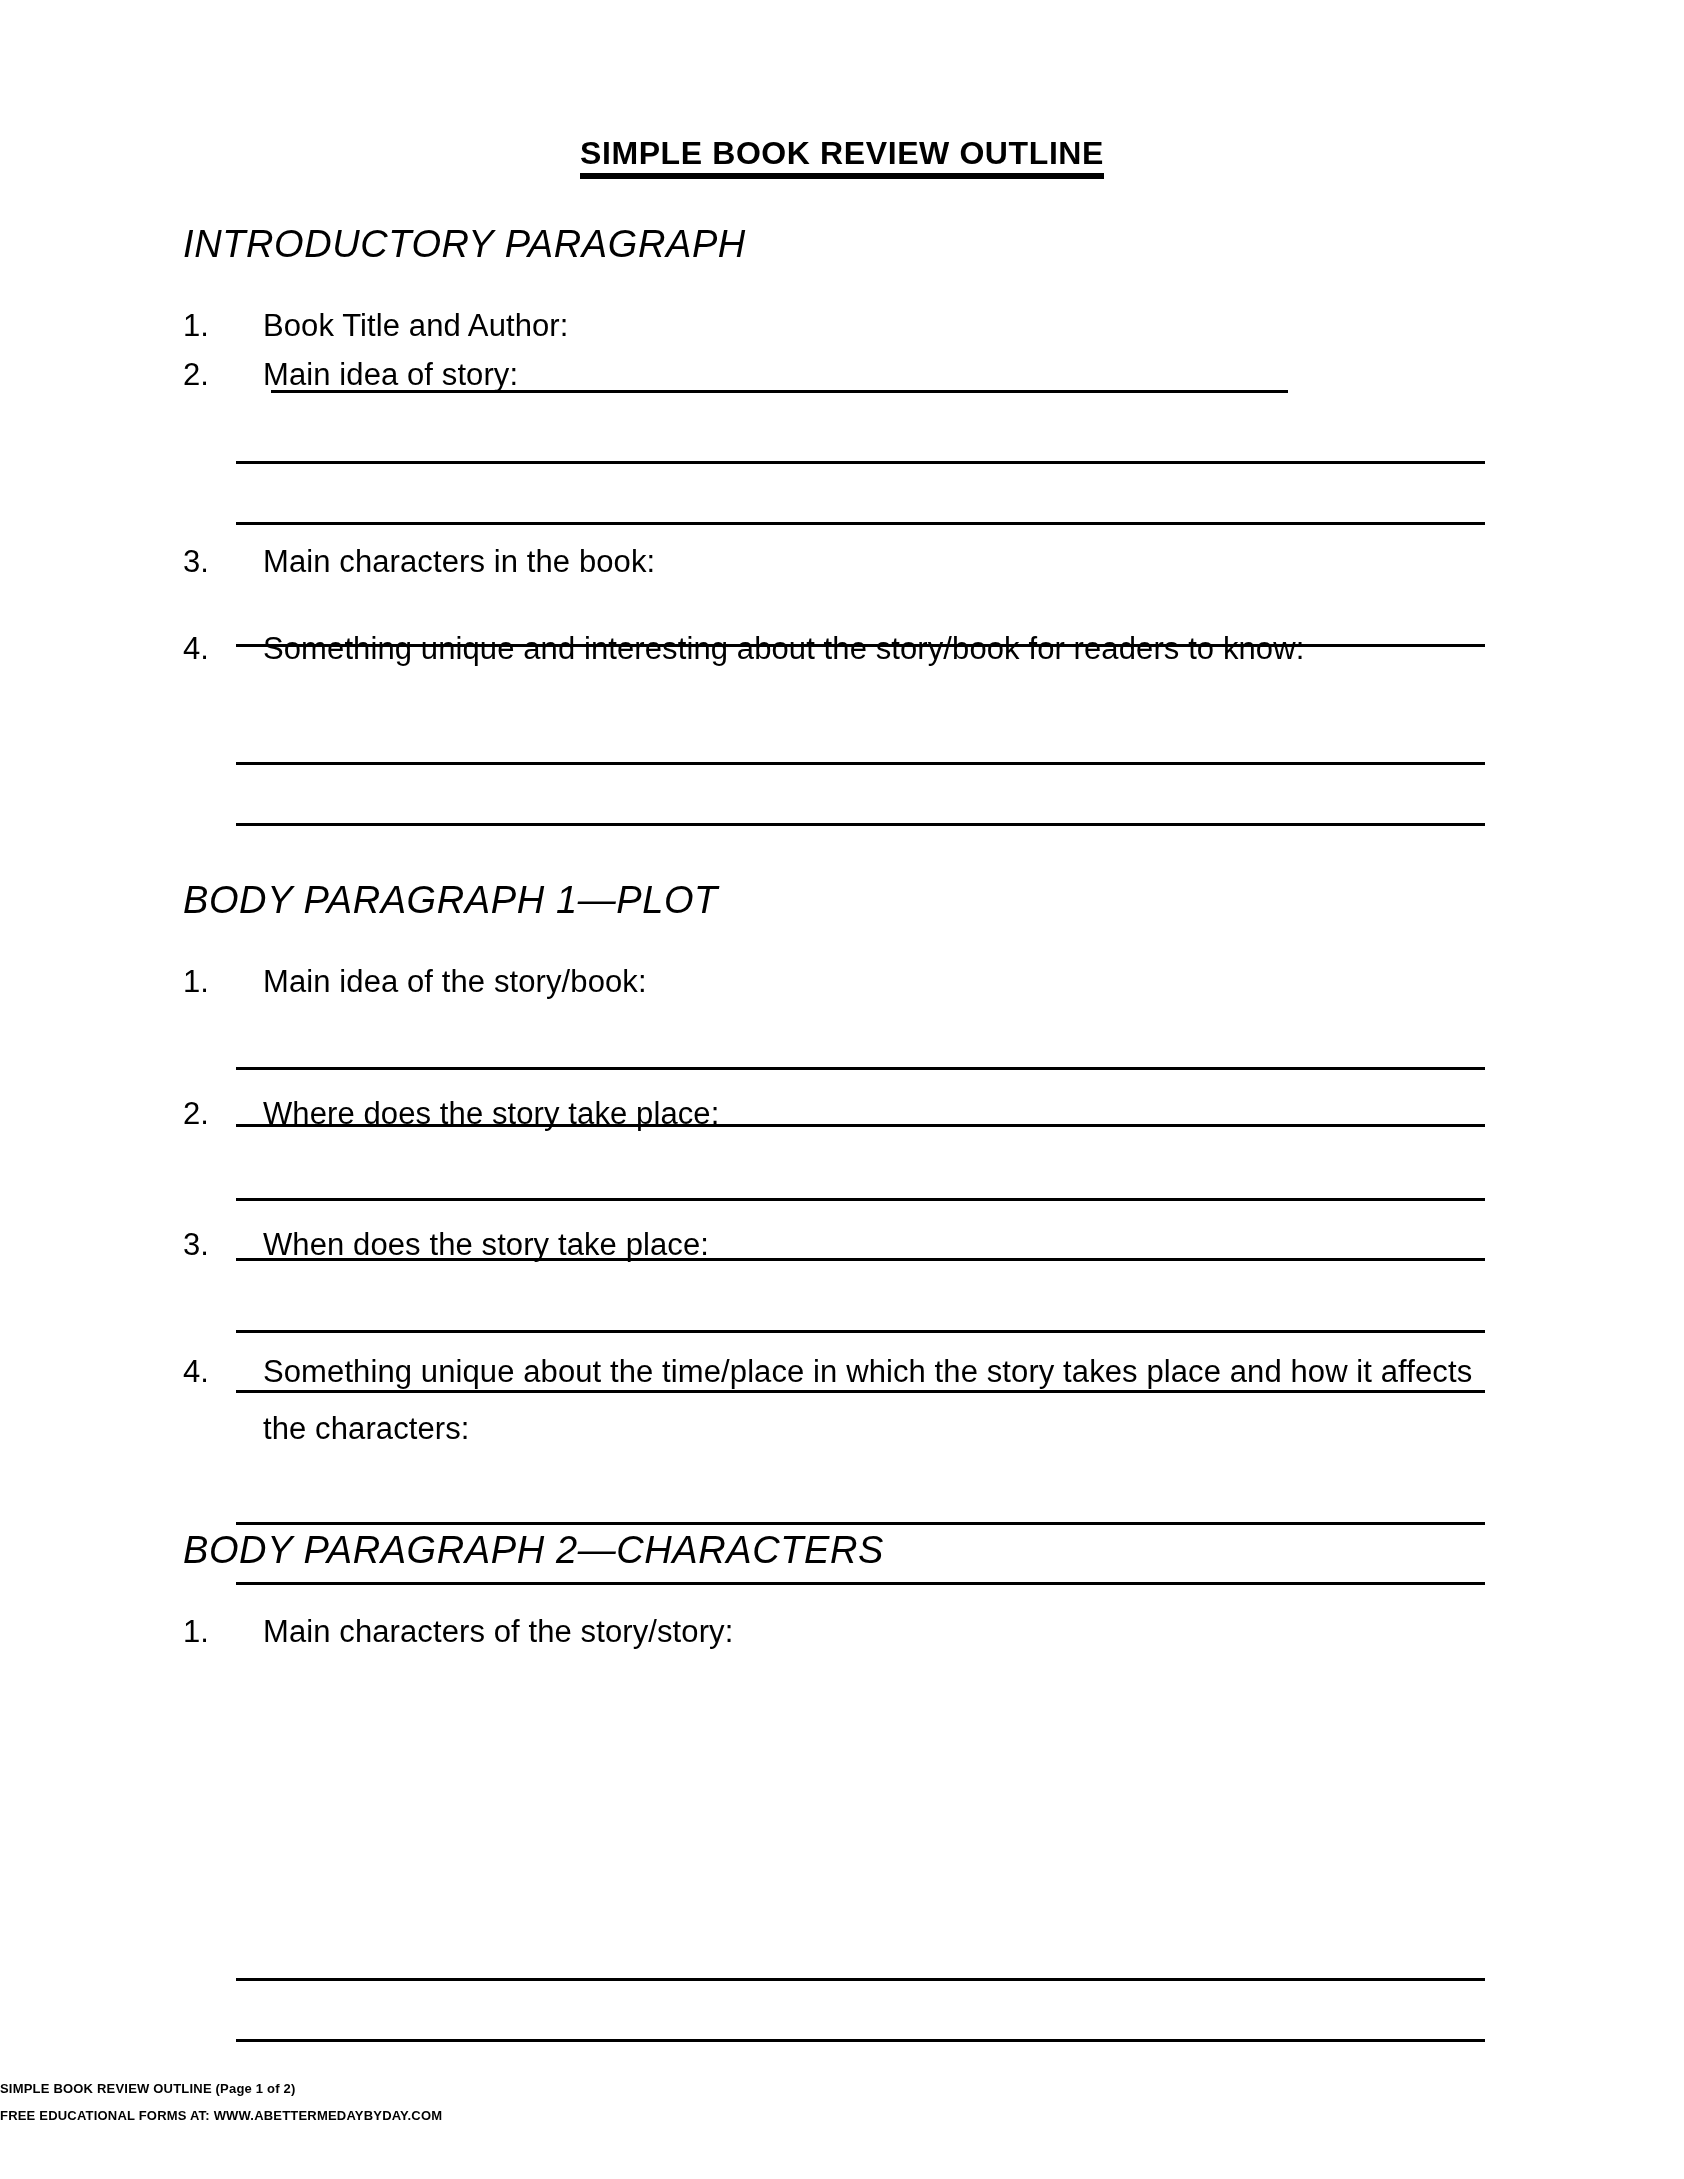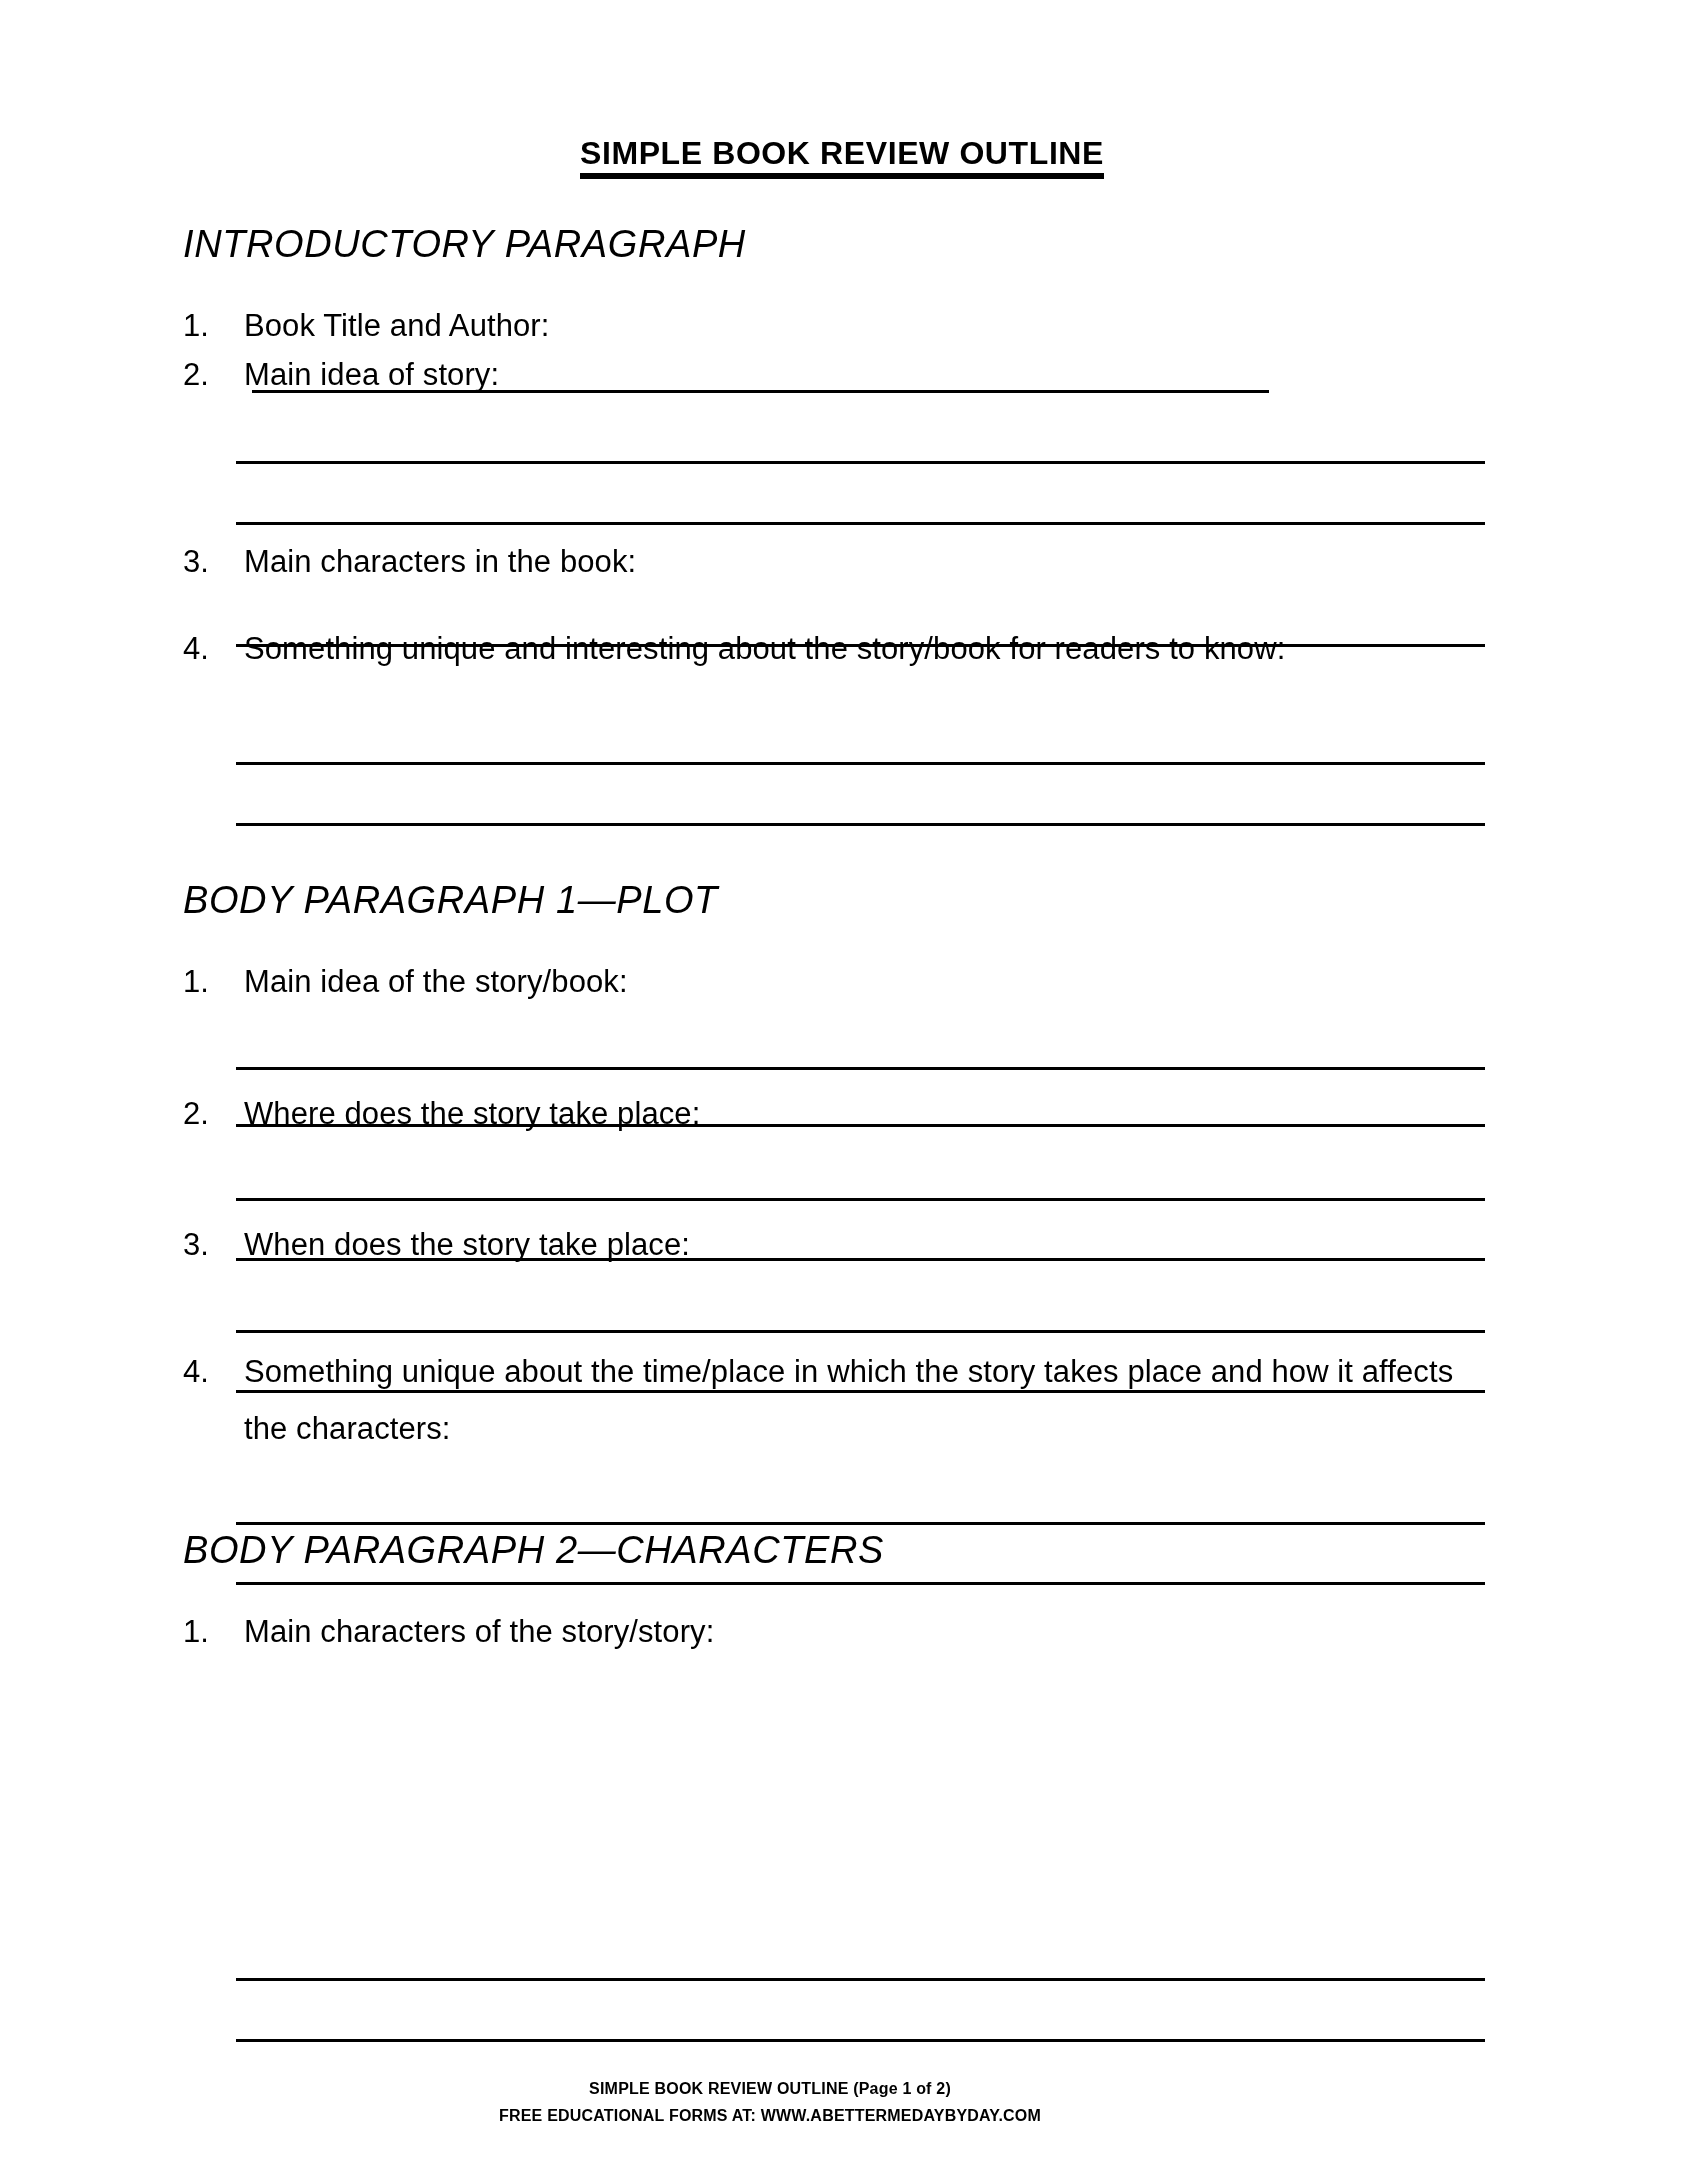--- a/index.html
+++ b/index.html
@@ -83,21 +83,21 @@
   }
   .item-num {
     position: absolute;
     left: 0;
     top: 0;
     width: 50px;
     text-align: left;
   }
   .item-text {
     display: block;
-    margin-left: 61px;
+    margin-left: 80px;
   }
   .item-inline-rule {
     display: inline-block;
     border-bottom: 3px solid #000000;
     height: 26px;
     vertical-align: baseline;
     margin-left: 8px;
   }
 
   
@@ -116,22 +116,22 @@
     top: 2039px;
     width: 1249px;
     border-bottom: 3px solid #000000;
     height: 0;
   }
   .footer {
     position: absolute;
     left: 0;
     top: 2075px;
     width: 1540px;
-    text-align: center;
-    font-size: 16px;
+    text-align: left;
+    font-size: 13px;
     font-weight: bold;
     line-height: 27px;
     letter-spacing: 0.2px;
   }
   .footer div { white-space: nowrap; }
 </style>
 </head>
 <body>
 
 <div class="page">

